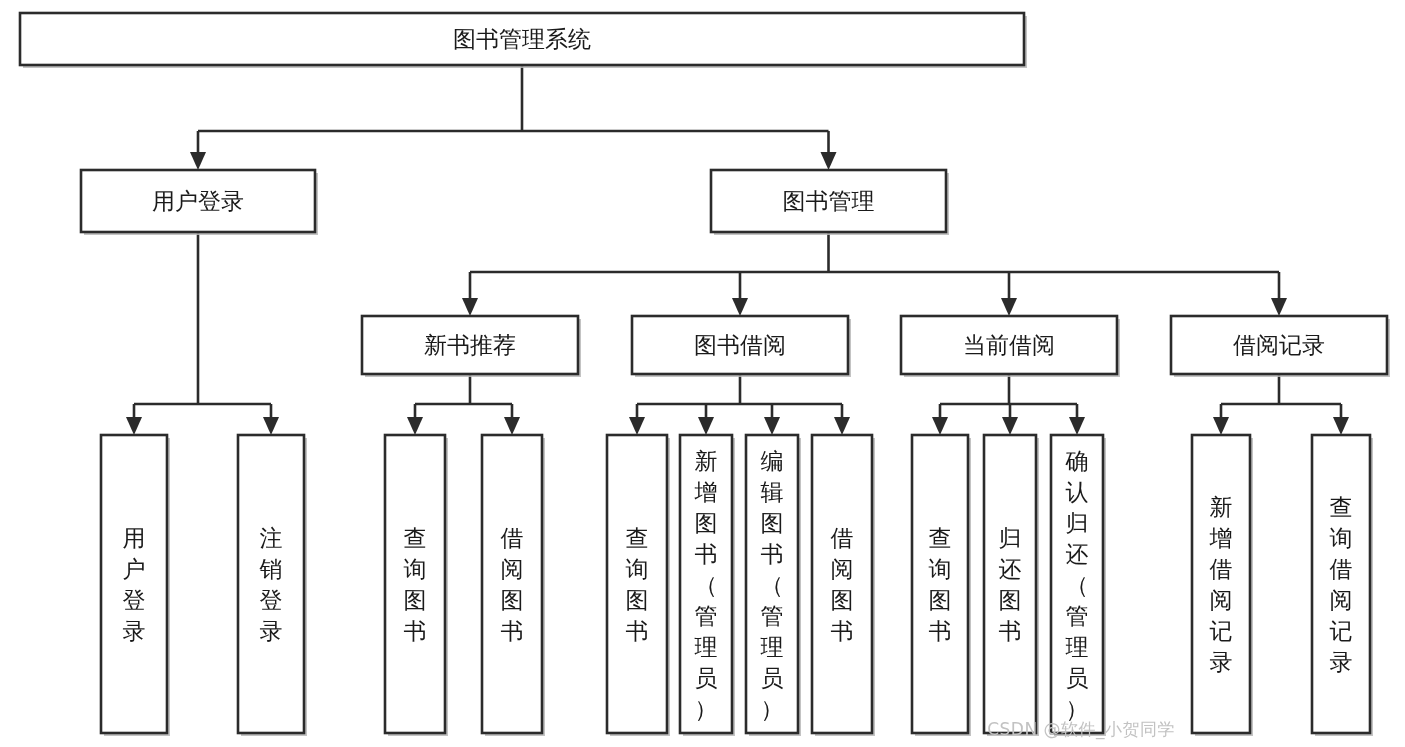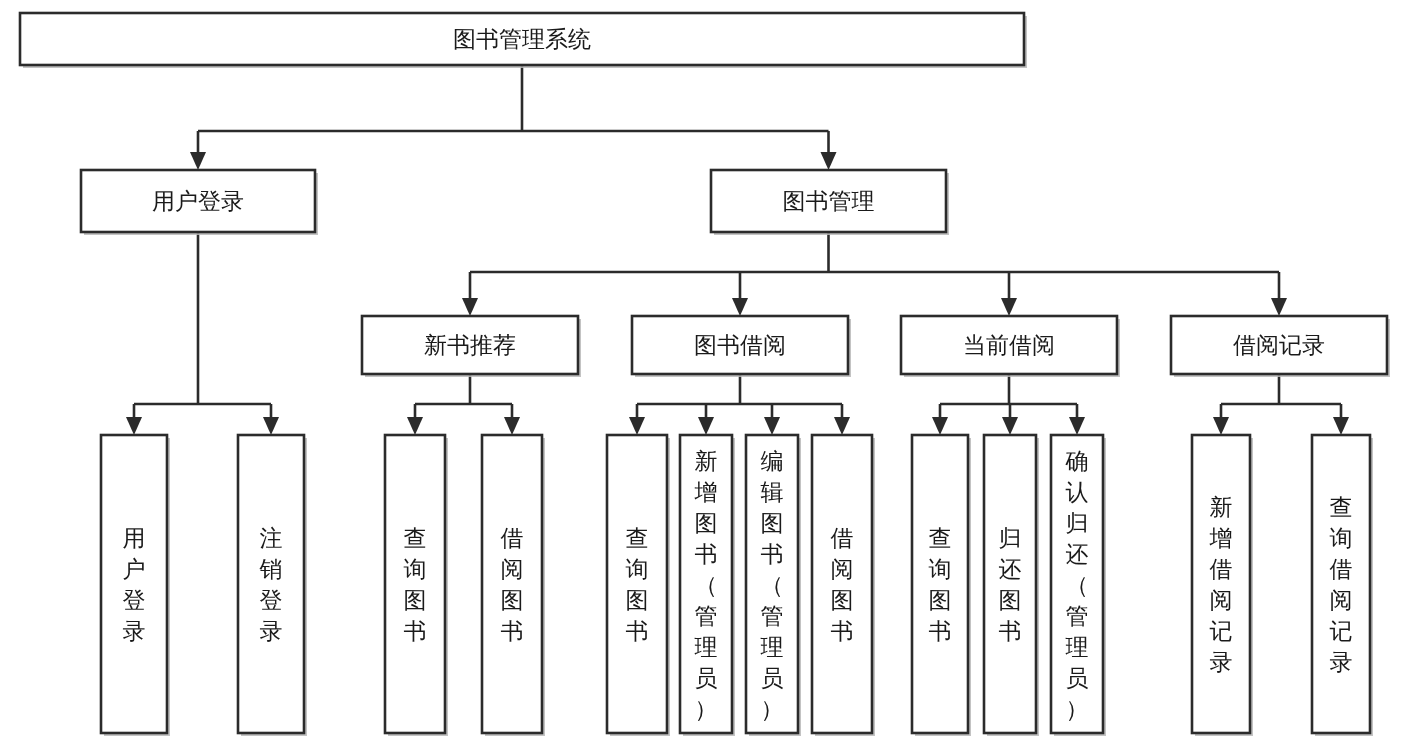--- a/index.html
+++ b/index.html
@@ -221,13 +221,14 @@
         <rect x="1195" y="438" width="58" height="298" class="node-box-shadow"></rect>
         <rect x="1192" y="435" width="58" height="298" class="node-box"></rect>
         <text x="1221" y="515.18" class="node-label-vertical"><tspan x="1221" dy="0">新</tspan><tspan x="1221" dy="31">增</tspan><tspan x="1221" dy="31">借</tspan><tspan x="1221" dy="31">阅</tspan><tspan x="1221" dy="31">记</tspan><tspan x="1221" dy="31">录</tspan></text>
       </g>
       <g>
         <rect x="1315" y="438" width="58" height="298" class="node-box-shadow"></rect>
         <rect x="1312" y="435" width="58" height="298" class="node-box"></rect>
         <text x="1341" y="515.18" class="node-label-vertical"><tspan x="1341" dy="0">查</tspan><tspan x="1341" dy="31">询</tspan><tspan x="1341" dy="31">借</tspan><tspan x="1341" dy="31">阅</tspan><tspan x="1341" dy="31">记</tspan><tspan x="1341" dy="31">录</tspan></text>
       </g>
     </svg>
+  <div class="watermark">CSDN @软件_小贺同学</div>
 </div>
 
 </body></html>

